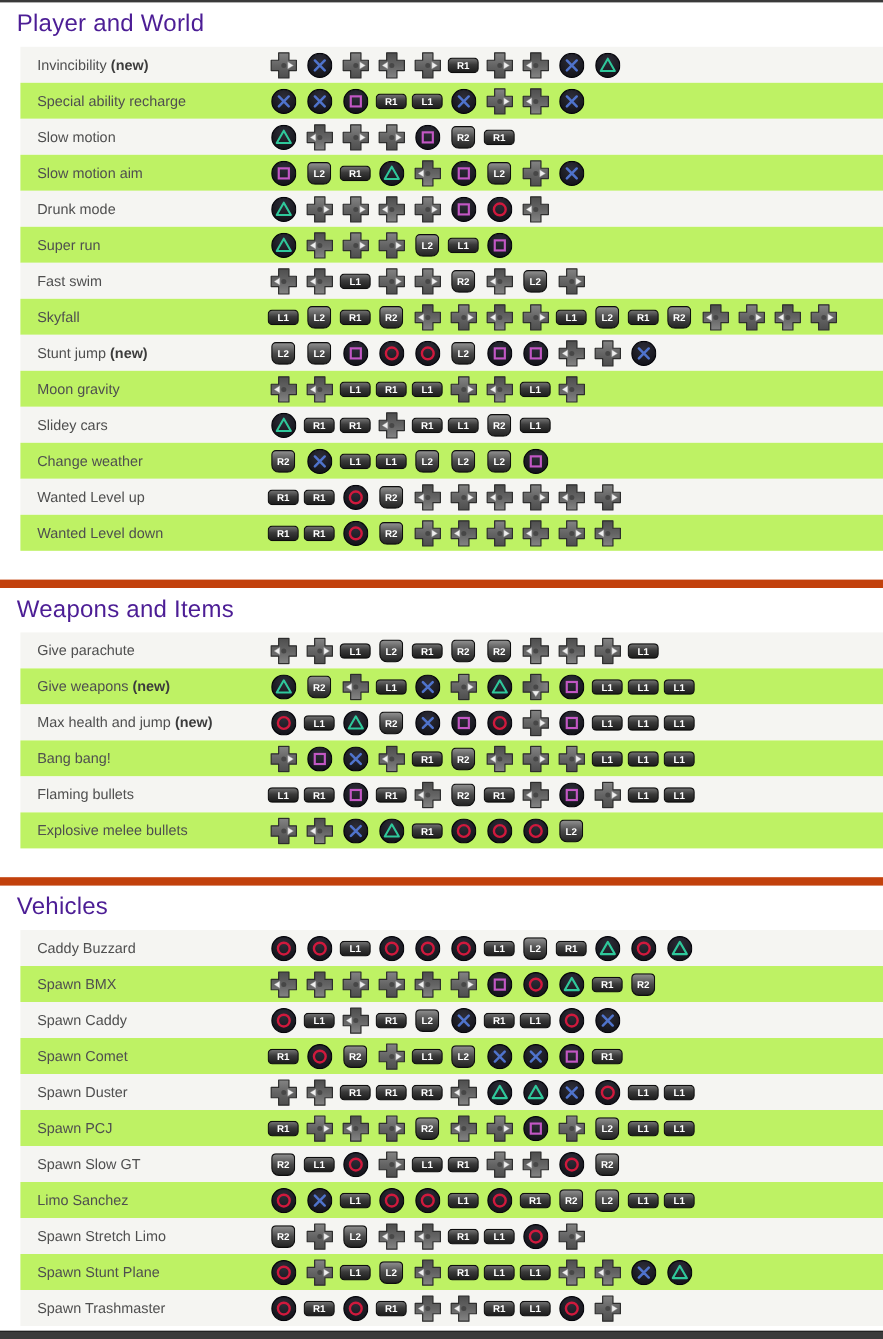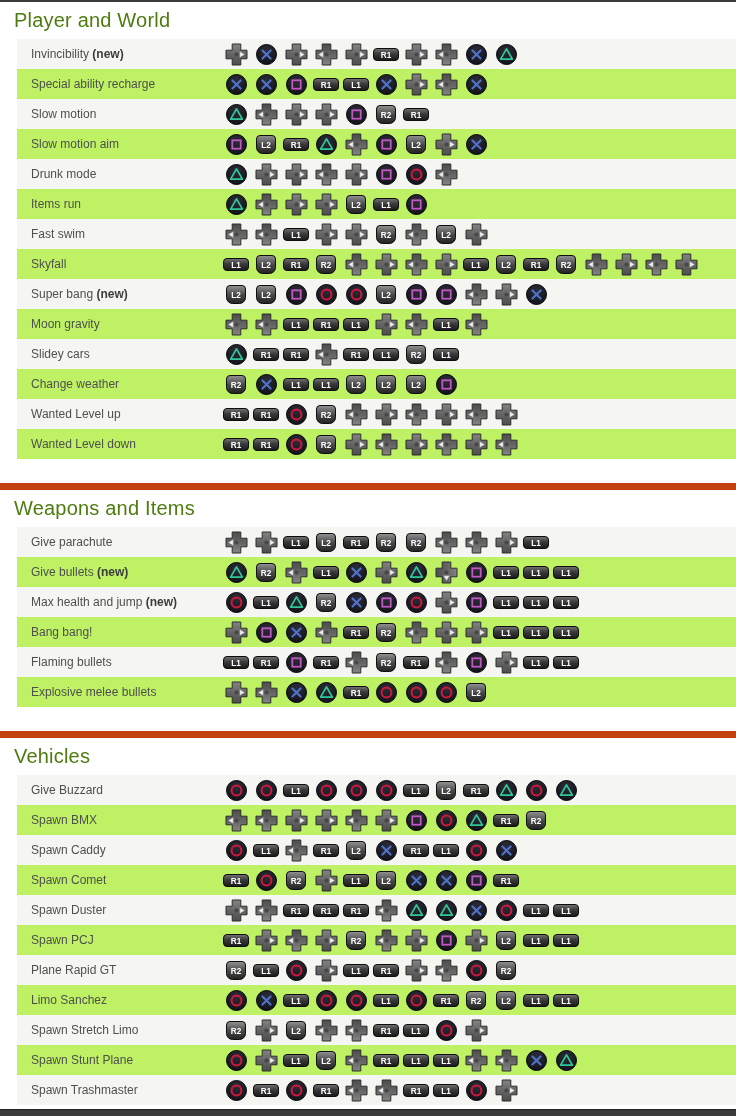--- a/index.html
+++ b/index.html
@@ -1,21 +1,21 @@
 <!DOCTYPE html>
 <html><head>
 <meta charset="utf-8">
 <style>
   html,body{margin:0;padding:0;background:#fff;}
   body{width:736px;height:1116px;overflow:hidden;font-family:"Liberation Sans",sans-serif;}
   .page{width:736px;}
   section.cheat-section{margin:0;}
   section.cheat-section.first{border-top:2px solid #3a3a3a;}
   section.cheat-section.later{margin-top:24px;border-top:7px solid #c2410c;}
-  h2.section-title{margin:0;padding:7px 0 7px 14px;font-size:20px;font-weight:400;color:#4d7c0f;letter-spacing:.2px;}
+  h2.section-title{margin:0;padding:7px 0 7px 14px;font-size:20px;font-weight:400;color:#4c1d95;letter-spacing:.2px;}
   .rows{width:100%;padding-left:17px;}
   .row{display:flex;align-items:center;height:30px;background:#bef264;}
   .row:nth-child(odd){background:#f5f5f2;}
   .label{flex:0 0 204px;padding-left:14px;box-sizing:border-box;font-size:12px;color:#4f4f4f;white-space:nowrap;}
   .label b{color:#3c3c3c;}
   .btns{display:flex;align-items:flex-start;}
   .slot{width:30px;height:30px;display:flex;align-items:center;justify-content:center;}
   .bottom-bar{margin-top:4px;height:8px;background:#3b3b3b;border-top:1px solid #222;}
   svg{display:block;}
 </style>
@@ -387,21 +387,21 @@
                     <path d="M7.2,1 h8.6 v6.2 h6.2 v8.6 h-6.2 v6.2 h-8.6 v-6.2 h-6.2 v-8.6 h6.2 z" fill="url(#g-dpad)" stroke="#2d2d2d" stroke-linejoin="round"></path>
                     <circle cx="11.5" cy="11.5" r="2.1" fill="#474747"></circle>
                     <polygon points="14.8,8.4 19.6,11.5 14.8,14.6" fill="#efefef" stroke="#8d8d8d" stroke-width="0.4"></polygon>
                   </g>
                 </svg>
               </span>
             </div>
   </div>
 
   <div class="row">
-    <div class="label"><span>Items run</span><b></b></div>
+    <div class="label"><span>Super run</span><b></b></div>
     <div class="btns">
               <span class="slot">
                 <svg xmlns="http://www.w3.org/2000/svg" width="21" height="21" viewBox="0 0 21 21">
                   <circle cx="10.5" cy="10.5" r="10" fill="url(#g-face)" stroke="#04040a"></circle>
                   <path d="M10.5,4.9 L16.4,15.1 L4.6,15.1 Z" fill="none" stroke="#2fc89b" stroke-width="1.7" stroke-linejoin="round"></path>
                 </svg>
               </span>
               <span class="slot">
                 <svg xmlns="http://www.w3.org/2000/svg" width="23" height="23" viewBox="0 0 23 23">
                   <g transform="rotate(180 11.5 11.5)">
@@ -648,21 +648,21 @@
                     <path d="M7.2,1 h8.6 v6.2 h6.2 v8.6 h-6.2 v6.2 h-8.6 v-6.2 h-6.2 v-8.6 h6.2 z" fill="url(#g-dpad)" stroke="#2d2d2d" stroke-linejoin="round"></path>
                     <circle cx="11.5" cy="11.5" r="2.1" fill="#474747"></circle>
                     <polygon points="14.8,8.4 19.6,11.5 14.8,14.6" fill="#efefef" stroke="#8d8d8d" stroke-width="0.4"></polygon>
                   </g>
                 </svg>
               </span>
             </div>
   </div>
 
   <div class="row">
-    <div class="label"><span>Super bang </span><b>(new)</b></div>
+    <div class="label"><span>Stunt jump </span><b>(new)</b></div>
     <div class="btns">
               <span class="slot">
                 <svg xmlns="http://www.w3.org/2000/svg" width="20" height="19" viewBox="0 0 20 19">
                   <path d="M4,0.5 h12 a3.5,3.5 0 0 1 3.5,3.5 v8.5 a6,6 0 0 1 -6,6 h-7 a6,6 0 0 1 -6,-6 v-8.5 a3.5,3.5 0 0 1 3.5,-3.5 z" fill="url(#g-trigger)" stroke="#0d0d0d"></path>
                   <text x="10" y="12.6" text-anchor="middle" font-family="Liberation Sans, sans-serif" font-size="8.2" font-weight="bold" fill="#ffffff">L2</text>
                 </svg>
               </span>
               <span class="slot">
                 <svg xmlns="http://www.w3.org/2000/svg" width="20" height="19" viewBox="0 0 20 19">
                   <path d="M4,0.5 h12 a3.5,3.5 0 0 1 3.5,3.5 v8.5 a6,6 0 0 1 -6,6 h-7 a6,6 0 0 1 -6,-6 v-8.5 a3.5,3.5 0 0 1 3.5,-3.5 z" fill="url(#g-trigger)" stroke="#0d0d0d"></path>
@@ -1172,21 +1172,21 @@
               <span class="slot">
                 <svg xmlns="http://www.w3.org/2000/svg" width="26" height="13" viewBox="0 0 26 13">
                   <rect x="0.5" y="0.5" width="25" height="12" rx="3.5" fill="url(#g-bumper)" stroke="#0d0d0d"></rect>
                   <text x="13" y="9.7" text-anchor="middle" font-family="Liberation Sans, sans-serif" font-size="8.2" font-weight="bold" fill="#ffffff">L1</text>
                 </svg>
               </span>
             </div>
   </div>
 
   <div class="row">
-    <div class="label"><span>Give bullets </span><b>(new)</b></div>
+    <div class="label"><span>Give weapons </span><b>(new)</b></div>
     <div class="btns">
               <span class="slot">
                 <svg xmlns="http://www.w3.org/2000/svg" width="21" height="21" viewBox="0 0 21 21">
                   <circle cx="10.5" cy="10.5" r="10" fill="url(#g-face)" stroke="#04040a"></circle>
                   <path d="M10.5,4.9 L16.4,15.1 L4.6,15.1 Z" fill="none" stroke="#2fc89b" stroke-width="1.7" stroke-linejoin="round"></path>
                 </svg>
               </span>
               <span class="slot">
                 <svg xmlns="http://www.w3.org/2000/svg" width="20" height="19" viewBox="0 0 20 19">
                   <path d="M4,0.5 h12 a3.5,3.5 0 0 1 3.5,3.5 v8.5 a6,6 0 0 1 -6,6 h-7 a6,6 0 0 1 -6,-6 v-8.5 a3.5,3.5 0 0 1 3.5,-3.5 z" fill="url(#g-trigger)" stroke="#0d0d0d"></path>
@@ -1591,21 +1591,21 @@
               </span>
             </div>
   </div>
 </div>
   </section>
 
   <section class="cheat-section later">
     <h2 class="section-title">Vehicles</h2>
     <div class="rows">
   <div class="row">
-    <div class="label"><span>Give Buzzard</span><b></b></div>
+    <div class="label"><span>Caddy Buzzard</span><b></b></div>
     <div class="btns">
               <span class="slot">
                 <svg xmlns="http://www.w3.org/2000/svg" width="21" height="21" viewBox="0 0 21 21">
                   <circle cx="10.5" cy="10.5" r="10" fill="url(#g-face)" stroke="#04040a"></circle>
                   <circle cx="10.5" cy="10.5" r="4.9" fill="none" stroke="#d0193d" stroke-width="2"></circle>
                 </svg>
               </span>
               <span class="slot">
                 <svg xmlns="http://www.w3.org/2000/svg" width="21" height="21" viewBox="0 0 21 21">
                   <circle cx="10.5" cy="10.5" r="10" fill="url(#g-face)" stroke="#04040a"></circle>
@@ -2080,21 +2080,21 @@
               <span class="slot">
                 <svg xmlns="http://www.w3.org/2000/svg" width="26" height="13" viewBox="0 0 26 13">
                   <rect x="0.5" y="0.5" width="25" height="12" rx="3.5" fill="url(#g-bumper)" stroke="#0d0d0d"></rect>
                   <text x="13" y="9.7" text-anchor="middle" font-family="Liberation Sans, sans-serif" font-size="8.2" font-weight="bold" fill="#ffffff">L1</text>
                 </svg>
               </span>
             </div>
   </div>
 
   <div class="row">
-    <div class="label"><span>Plane Rapid GT</span><b></b></div>
+    <div class="label"><span>Spawn Slow GT</span><b></b></div>
     <div class="btns">
               <span class="slot">
                 <svg xmlns="http://www.w3.org/2000/svg" width="20" height="19" viewBox="0 0 20 19">
                   <path d="M4,0.5 h12 a3.5,3.5 0 0 1 3.5,3.5 v8.5 a6,6 0 0 1 -6,6 h-7 a6,6 0 0 1 -6,-6 v-8.5 a3.5,3.5 0 0 1 3.5,-3.5 z" fill="url(#g-trigger)" stroke="#0d0d0d"></path>
                   <text x="10" y="12.6" text-anchor="middle" font-family="Liberation Sans, sans-serif" font-size="8.2" font-weight="bold" fill="#ffffff">R2</text>
                 </svg>
               </span>
               <span class="slot">
                 <svg xmlns="http://www.w3.org/2000/svg" width="26" height="13" viewBox="0 0 26 13">
                   <rect x="0.5" y="0.5" width="25" height="12" rx="3.5" fill="url(#g-bumper)" stroke="#0d0d0d"></rect>

